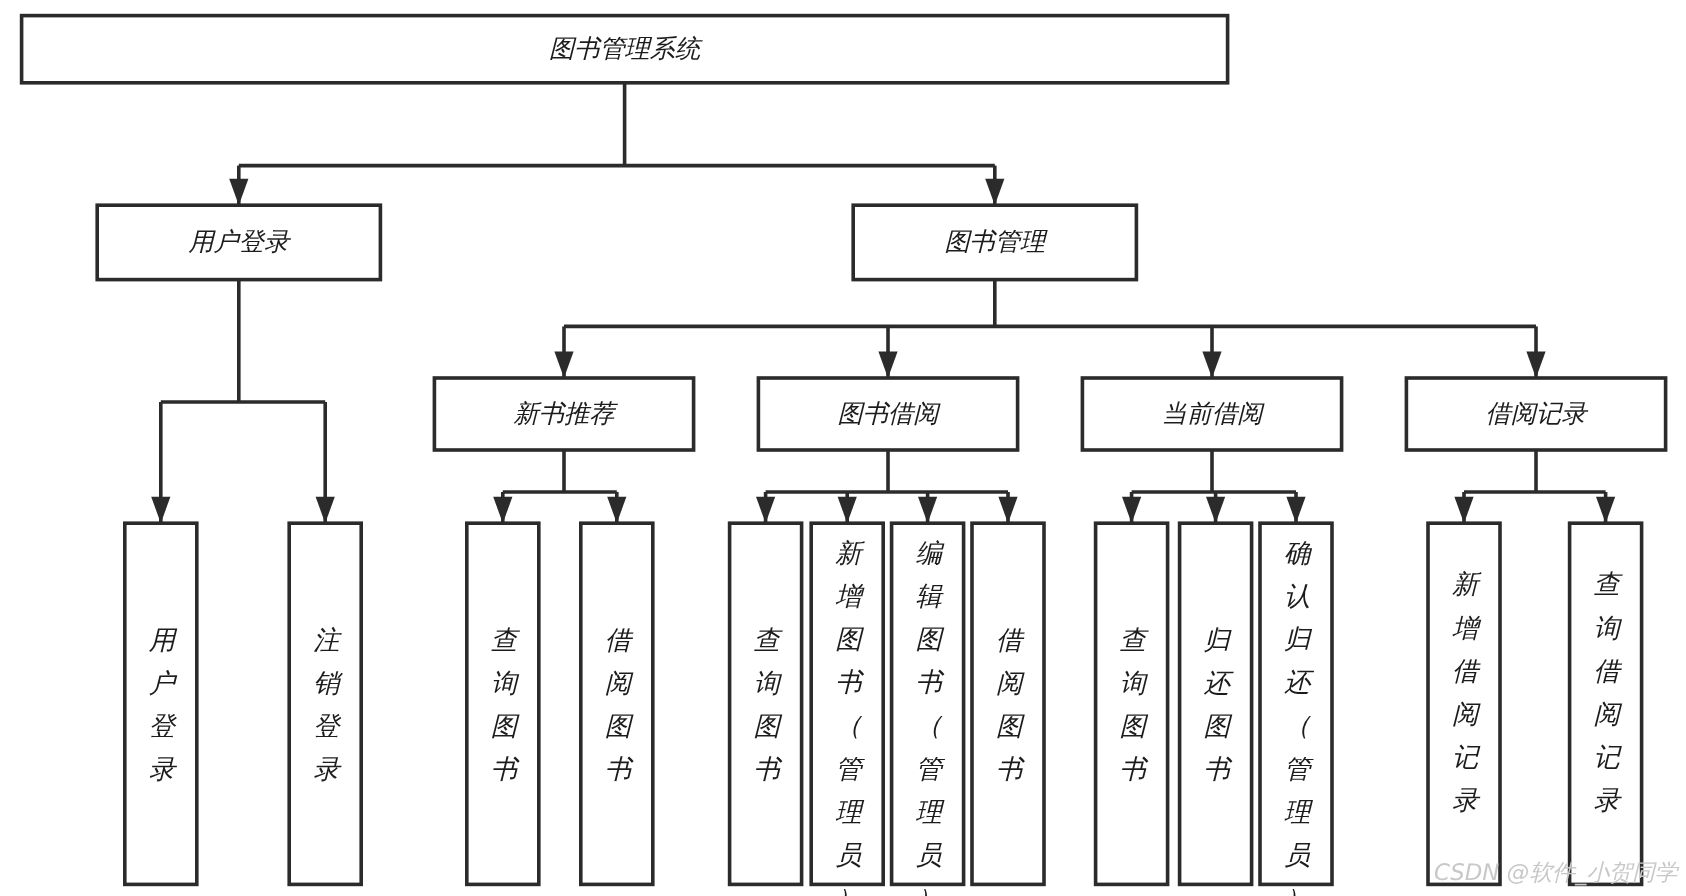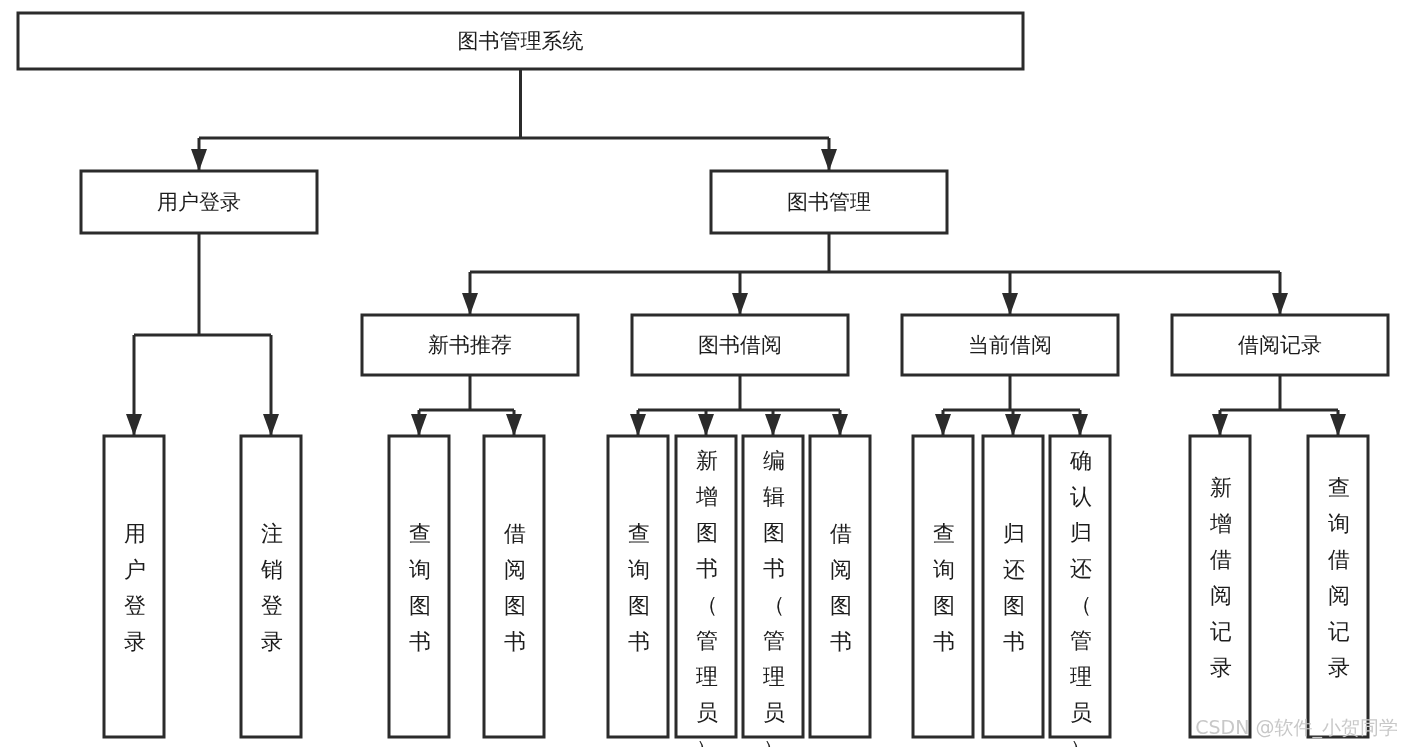--- a/index.html
+++ b/index.html
@@ -14,20 +14,21 @@
     position: relative;
     overflow: hidden;
     font-family: "DejaVu Sans", "Liberation Sans", sans-serif;
   }
   #diagram-root {
     position: absolute;
     left: 0;
     top: 0;
     width: 1231px;
     height: 747px;
+    font-style: italic;
   }
   svg.tree {
     display: block;
     width: 1405px;
     height: 747px;
     shape-rendering: geometricPrecision;
   }
   .node-box {
     fill: #ffffff;
     stroke: #2b2b2b;

